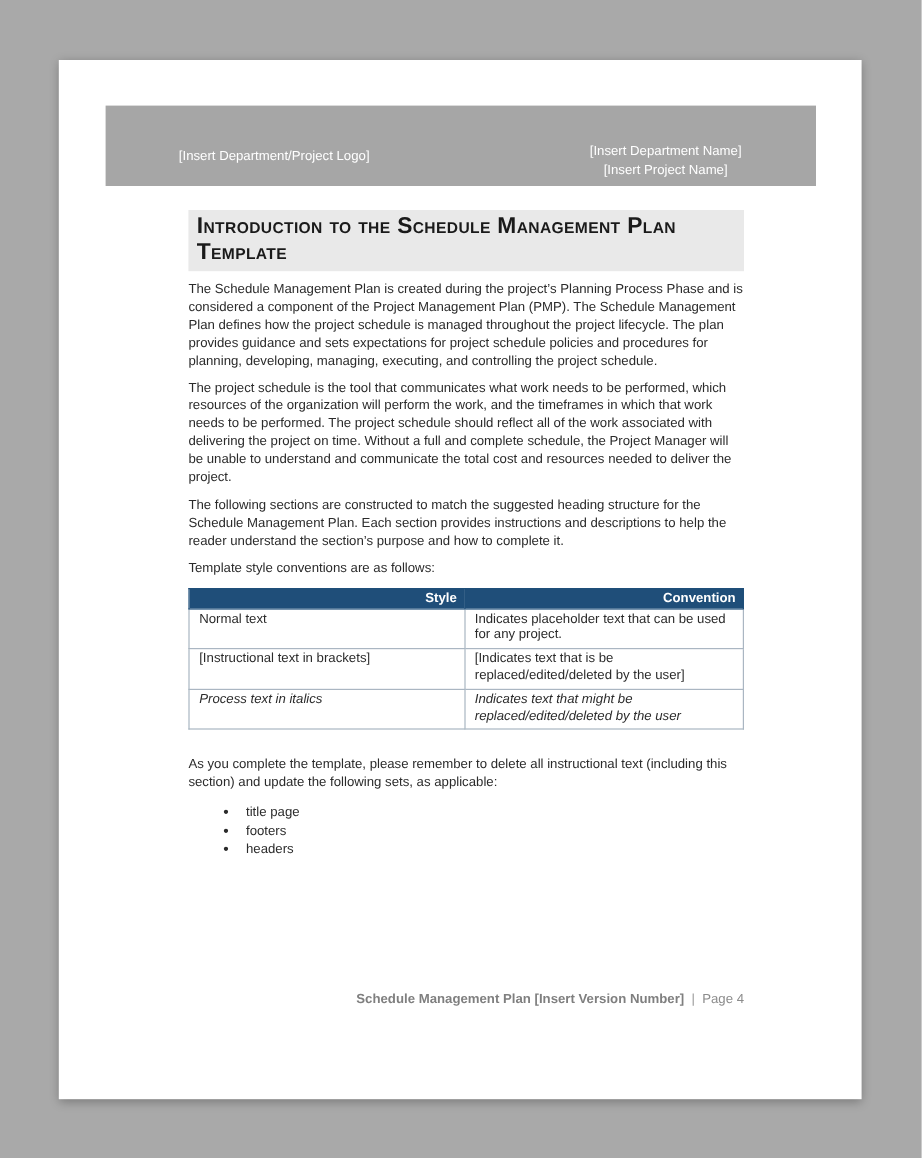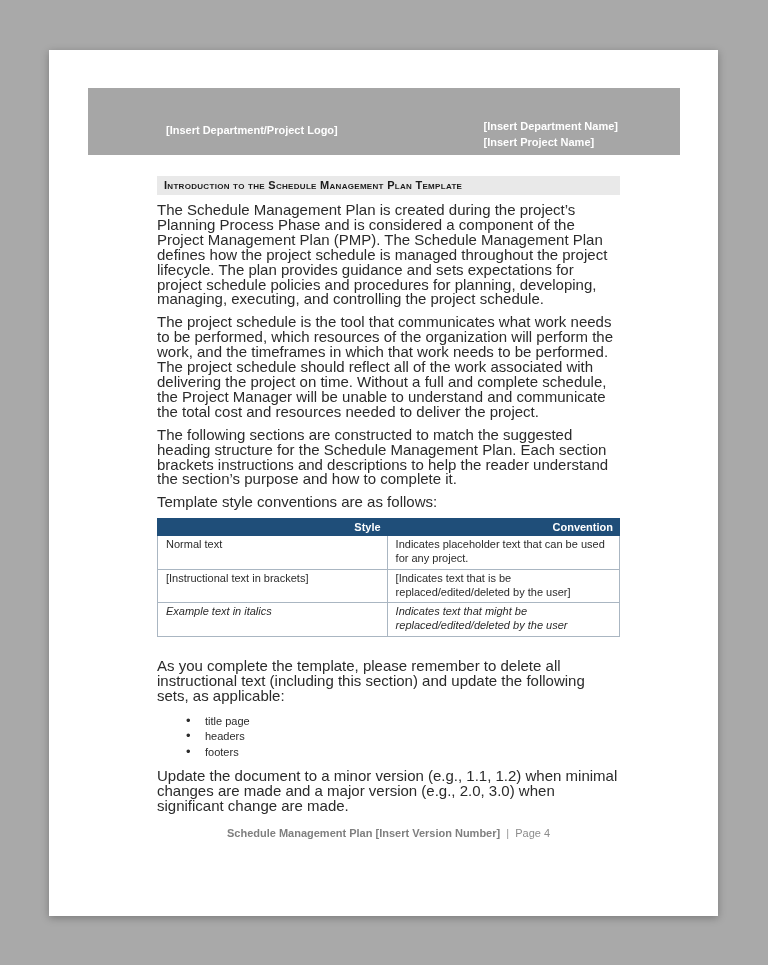--- a/index.html
+++ b/index.html
@@ -19,55 +19,55 @@
   }
   
   .header-bar {
     position:absolute;
     left:39px; top:38px;
     width:592px; height:67px;
     background:#a6a6a6;
   }
   .header-left {
     position:absolute;
-    left:78px; top:36px;
+    left:61px; top:36px;
     color:#ffffff;
     font-size:11px;
-    font-weight:bold;
+    font-weight:normal;
   }
   .header-right {
     position:absolute;
     right:62px; top:30px;
-    text-align:left;
+    text-align:center;
     color:#ffffff;
     font-size:11px;
-    font-weight:bold;
+    font-weight:normal;
     line-height:16px;
   }
   
   .content {
     position:absolute;
     left:108px; top:125px;
     width:463px;
     color:#262626;
   }
   .doc-title {
     display:inline-block;
     width:100%;
     background:#e9e9e9;
     color:#1a1a1a;
-    font-size:11px;
+    font-size:19px;
     font-weight:bold;
     font-variant:small-caps;
     letter-spacing:0.3px;
     padding:3px 7px 4px 7px;
     margin-bottom:8px;
   }
   .content p {
-    font-size:15px;
+    font-size:11px;
     line-height:14.9px;
     margin-bottom:8px;
     color:#2b2b2b;
   }
   
   table.style-table {
     width:100%;
     border-collapse:collapse;
     margin-top:7px;
     margin-bottom:22px;
@@ -111,21 +111,21 @@
     left:29px;
     top:-1px;
     font-size:13px;
     color:#2b2b2b;
   }
   
   .footer {
     position:absolute;
     left:108px; top:777px;
     width:463px;
-    text-align:center;
+    text-align:right;
     font-size:11px;
     color:#8c8c8c;
     white-space:nowrap;
   }
   .footer .doc-label { font-weight:bold; color:#7f7f7f; }
   .footer .sep { color:#9a9a9a; padding:0 3px; }
   .footer .page-label { color:#8c8c8c; }
 </style>
 </head>
 <body>
@@ -141,21 +141,21 @@
   </div>
 
   <div class="content">
 
     <span class="doc-title">Introduction to the Schedule Management Plan Template</span>
 
     <p>The Schedule Management Plan is created during the project’s Planning Process Phase and is considered a component of the Project Management Plan (PMP). The Schedule Management Plan defines how the project schedule is managed throughout the project lifecycle. The plan provides guidance and sets expectations for project schedule policies and procedures for planning, developing, managing, executing, and controlling the project schedule.</p>
 
     <p>The project schedule is the tool that communicates what work needs to be performed, which resources of the organization will perform the work, and the timeframes in which that work needs to be performed. The project schedule should reflect all of the work associated with delivering the project on time. Without a full and complete schedule, the Project Manager will be unable to understand and communicate the total cost and resources needed to deliver the project.</p>
 
-    <p>The following sections are constructed to match the suggested heading structure for the Schedule Management Plan. Each section brackets instructions and descriptions to help the reader understand the section’s purpose and how to complete it.</p>
+    <p>The following sections are constructed to match the suggested heading structure for the Schedule Management Plan. Each section provides instructions and descriptions to help the reader understand the section’s purpose and how to complete it.</p>
 
     <p>Template style conventions are as follows:</p>
 
     <table class="style-table">
       <colgroup>
           <col class="c1">
           <col class="c2">
         </colgroup>
       <thead>
         <tr>
@@ -166,35 +166,34 @@
       <tbody>
         <tr>
           <td>Normal text</td>
           <td>Indicates placeholder text that can be used for any project.</td>
         </tr>
         <tr>
           <td>[Instructional text in brackets]</td>
           <td>[Indicates text that is be replaced/edited/deleted by the user]</td>
         </tr>
         <tr class="italic">
-          <td>Example text in italics</td>
+          <td>Process text in italics</td>
           <td>Indicates text that might be replaced/edited/deleted by the user</td>
         </tr>
       </tbody>
     </table>
 
     <p>As you complete the template, please remember to delete all instructional text (including this section) and update the following sets, as applicable:</p>
 
     <ul class="update-list">
       <li>title page</li>
+      <li>footers</li>
       <li>headers</li>
-      <li>footers</li>
     </ul>
 
-    <p>Update the document to a minor version (e.g., 1.1, 1.2) when minimal changes are made and a major version (e.g., 2.0, 3.0) when significant change are made.</p>
 
   </div>
 
   <div class="footer">
     <span class="doc-label">Schedule Management Plan [Insert Version Number]</span>
     <span class="sep">|</span>
     <span class="page-label">Page 4</span>
   </div>
 
 </div>

